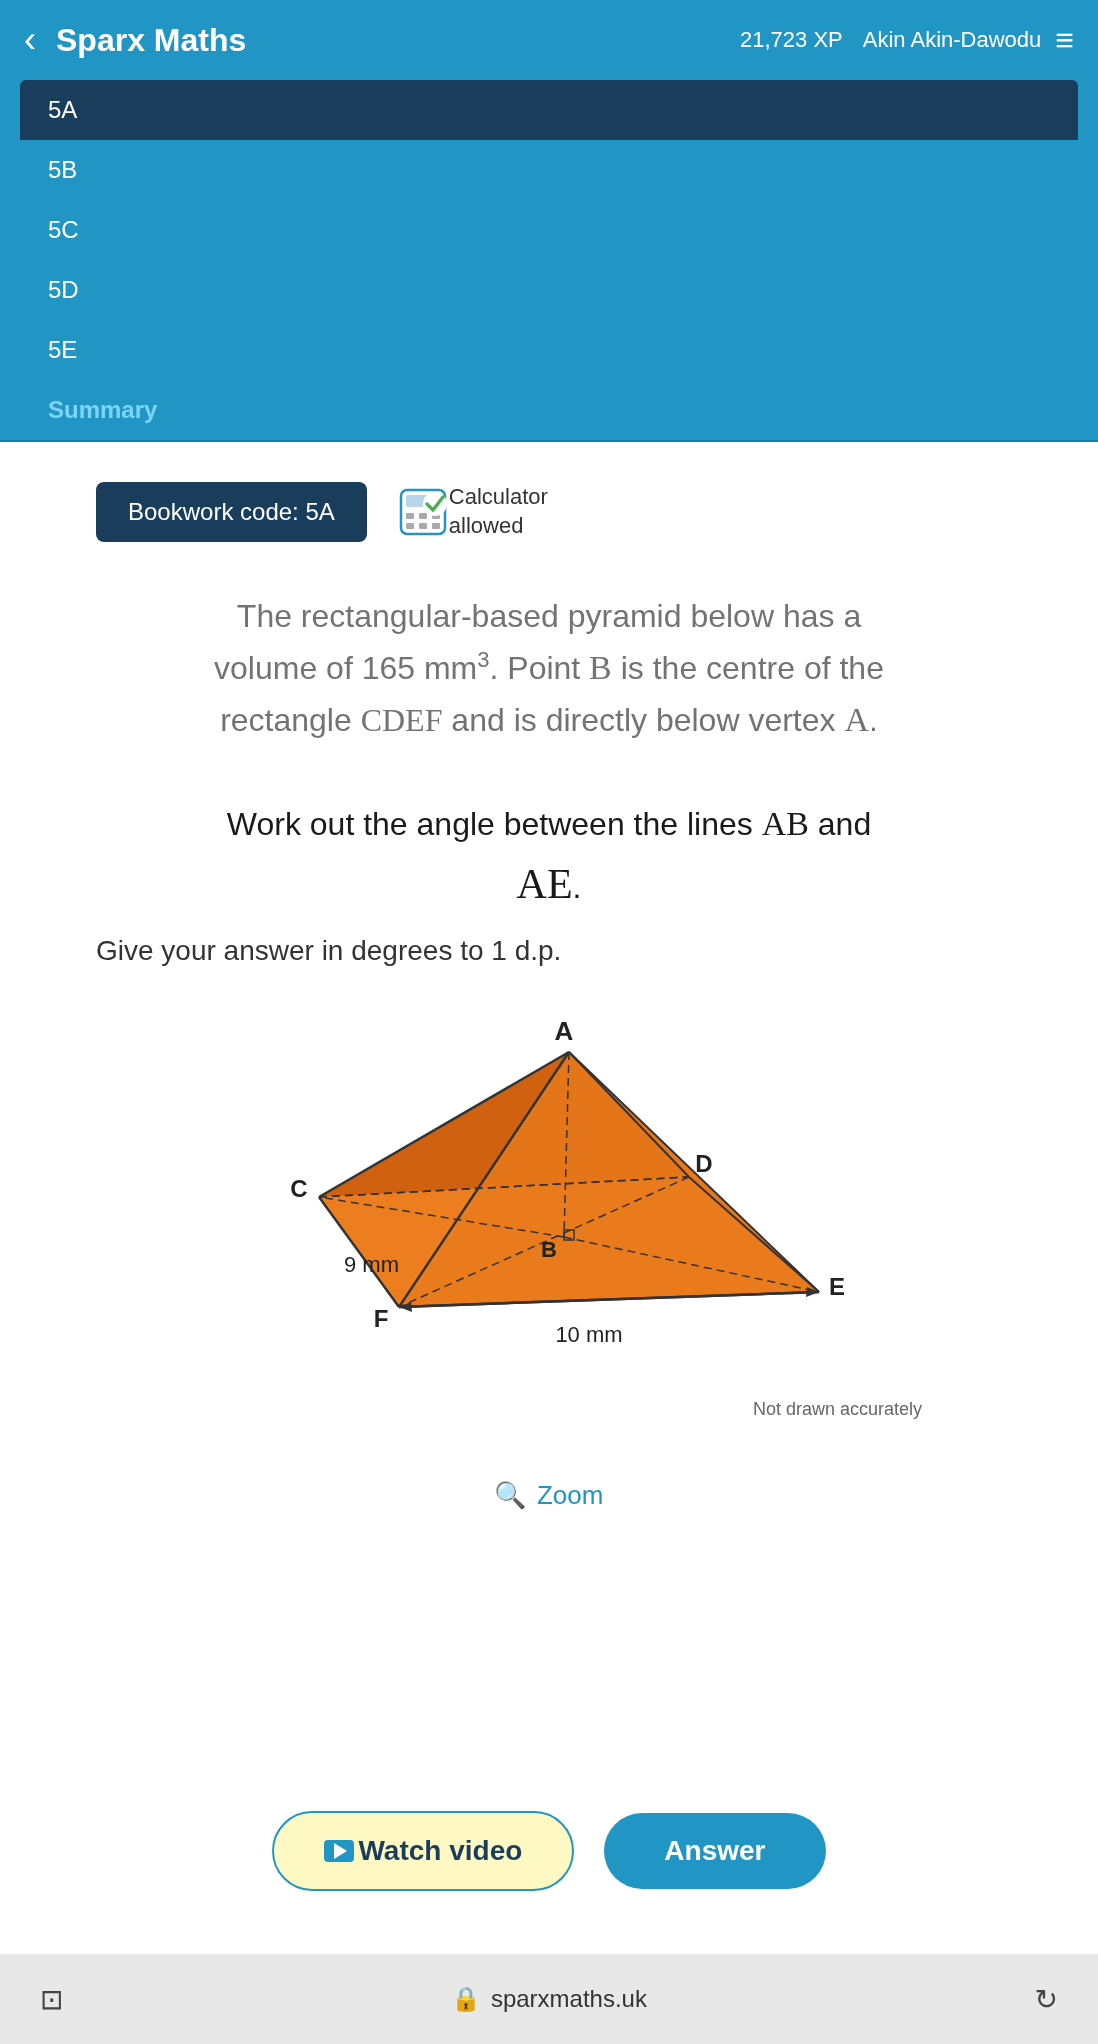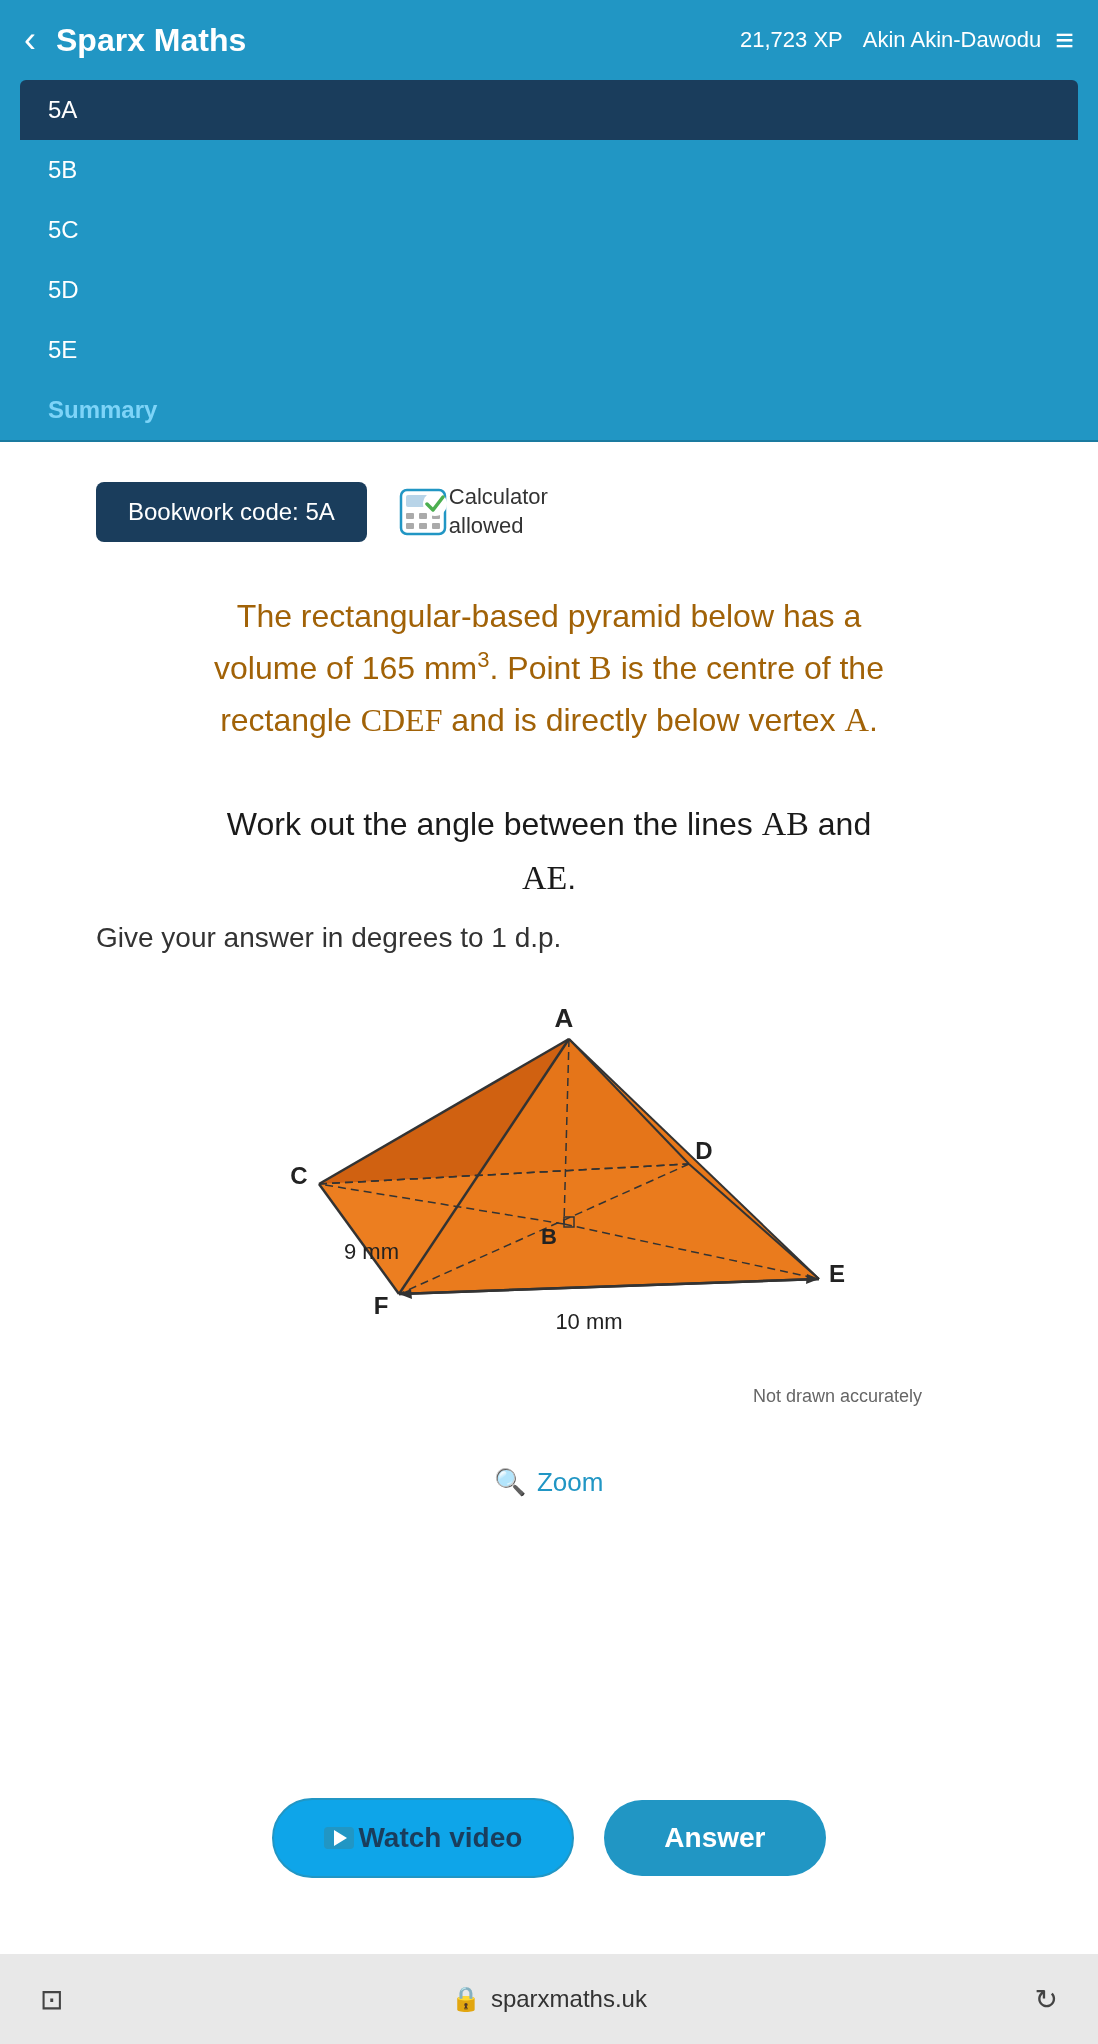--- a/index.html
+++ b/index.html
@@ -105,21 +105,21 @@
     .calculator-text {
       font-size: 22px;
       color: #333;
       line-height: 1.3;
     }
 
     
     .question-text {
       font-size: 32px;
       line-height: 1.55;
-      color: #a16207;
+      color: #737373;
       margin-bottom: 50px;
       text-align: center;
     }
     .question-text sup {
       font-size: 22px;
     }
     .work-out-text {
       font-size: 32px;
       color: #1a1a1a;
       text-align: center;
@@ -169,21 +169,21 @@
       display: flex;
       justify-content: center;
       align-items: center;
       gap: 30px;
       padding: 40px 0;
       position: sticky;
       bottom: 80px;
     }
     .watch-video-btn {
       border: 2.5px solid #2196c4;
-      background: #0ea5e9;
+      background: #fef9c3;
       color: #1a3d5c;
       padding: 22px 50px;
       border-radius: 50px;
       font-size: 28px;
       font-weight: 600;
       cursor: pointer;
       display: flex;
       align-items: center;
       gap: 4px;
     }
@@ -287,21 +287,21 @@
   </div>
 
   <div class="question-text">
     <span>The rectangular-based pyramid below has a</span><br>
     <span>volume of 165 mm<sup>3</sup>. Point <span style="font-family:'Times New Roman',serif;font-size:34px;font-weight:400;">B</span> is the centre of the</span><br>
     <span>rectangle <span style="font-family:'Times New Roman',serif;">CDEF</span> and is directly below vertex <span style="font-family:'Times New Roman',serif;font-size:34px;">A</span>.</span>
   </div>
 
   <div class="work-out-text">
     Work out the angle between the lines <span style="font-family:'Times New Roman',serif;font-size:34px;">AB</span> and<br>
-    <span style="font-family:'Times New Roman',serif;font-size:34px;">AE</span>.
+    <span style="font-family:'Times New Roman',serif;font-size:42px;">AE</span>.
   </div>
   <div class="give-answer-text">Give your answer in degrees to 1 d.p.</div>
 
   <div class="diagram-container">
     <svg class="diagram-svg" viewBox="0 0 700 370">
 
       <polygon points="370,30 120,175 490,155" fill="#c8520a" opacity="0.9"></polygon>
 
       <polygon points="370,30 490,155 620,270" fill="#e8721a" opacity="0.95"></polygon>
 

